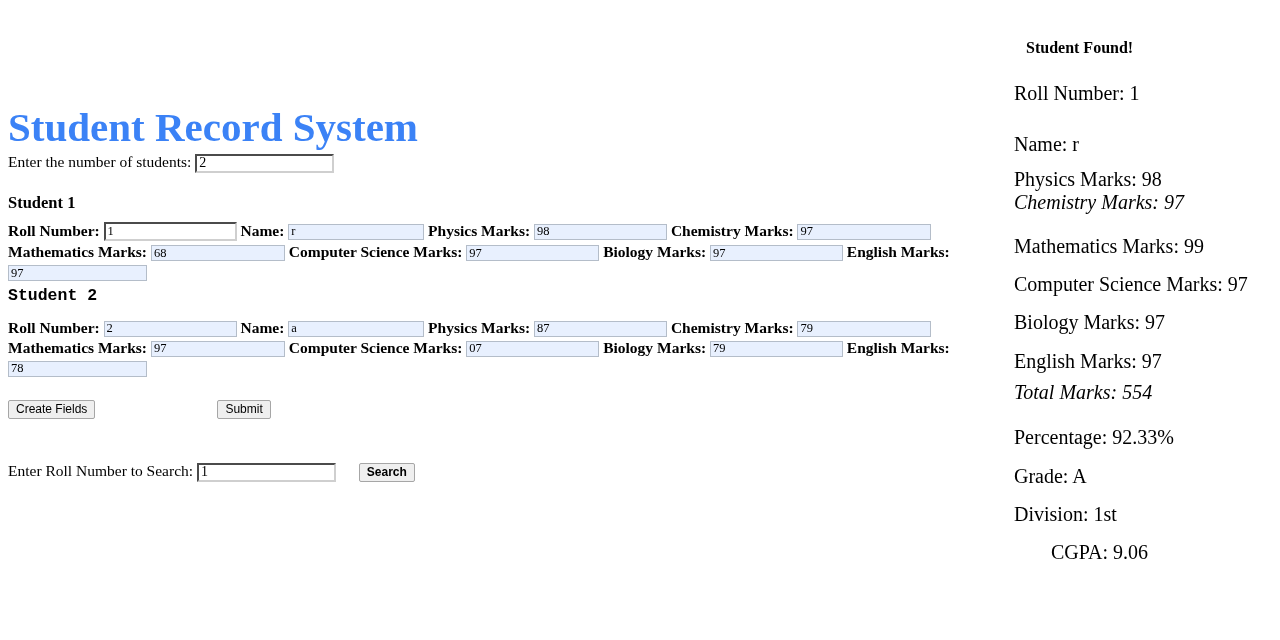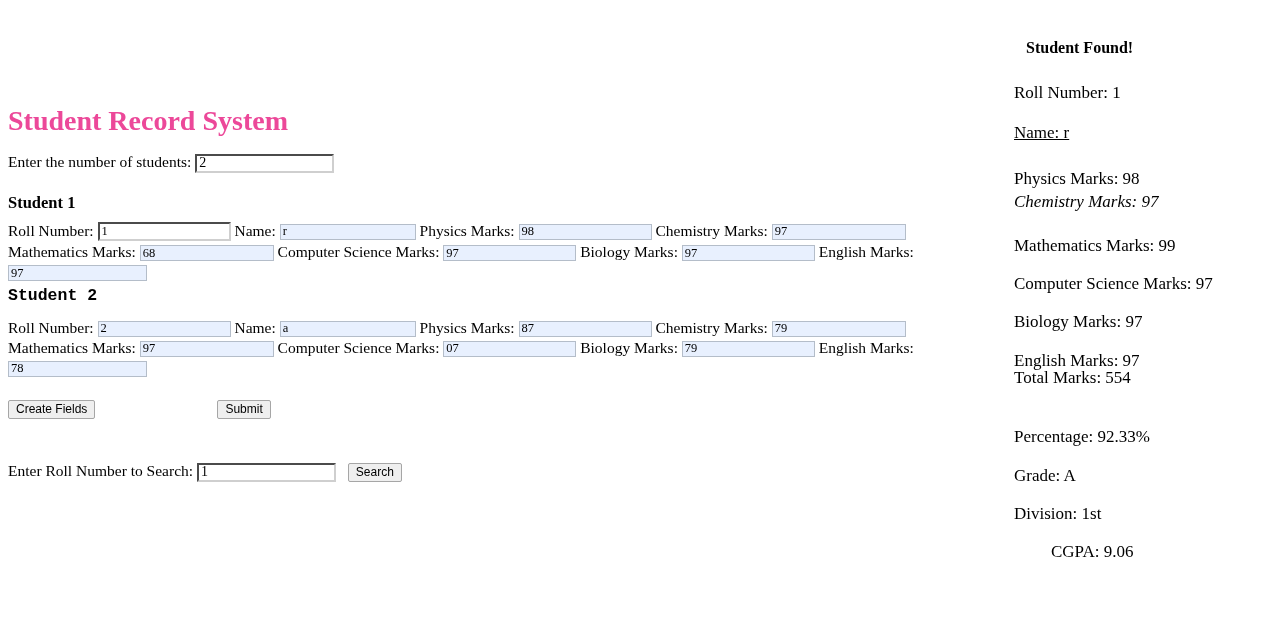--- a/index.html
+++ b/index.html
@@ -20,23 +20,23 @@
 
   
   .form-col {
     position: absolute;
     left: 8px;
     top: 8px;
     width: 960px;
   }
 
   h1.page-title {
-    color: #ec4899;
-    font-family: "Liberation Serif", "DejaVu Serif", serif;
-    font-size: 28px;
+    color: #3b82f6;
+    font-family: "Liberation Serif", "DejaVu Serif", serif;
+    font-size: 41px;
     font-weight: bold;
     margin: 0;
     padding: 0;
     line-height: 1.0;
     position: absolute;
     left: 0;
     top: 99px;
     white-space: nowrap;
   }
 
@@ -77,20 +77,21 @@
 
   .field-block {
     position: absolute;
     left: 0;
     width: 962px;
     font-size: 15.5px;
     line-height: 19px;
   }
   .field-block .lbl {
     white-space: nowrap;
+    font-weight: bold;
   }
 
   .fld {
     font-family: "Liberation Serif", "DejaVu Serif", serif;
     font-size: 12.5px;
     height: 12px;
     padding: 1px 2px;
     margin: 0 0 1px 0;
     border: 1px solid #b4bdc9;
     background: #e8f0fe;
@@ -152,21 +153,21 @@
     width: 131px;
     height: 13px;
     padding: 1px 2px;
     border: 2px inset #cfcfcf;
     border-top-color: #9f9f9f;
     border-left-color: #9f9f9f;
     background: #ffffff;
     vertical-align: middle;
     box-sizing: content-box;
   }
-  .search-btn { margin-left: 8px; vertical-align: middle; }
+  .search-btn { margin-left: 19px; vertical-align: middle; font-weight: bold; }
 
   
   .result-col {
     position: absolute;
     left: 1014px;
     top: 0;
     width: 250px;
   }
   .result-col h2.result-title {
     font-family: "Liberation Serif", "DejaVu Serif", serif;
@@ -175,21 +176,21 @@
     margin: 0;
     padding: 0;
     position: absolute;
     top: 39px;
     left: 12px;
     white-space: nowrap;
   }
   .result-line {
     position: absolute;
     left: 0;
-    font-size: 17px;
+    font-size: 20px;
     line-height: 20px;
     white-space: nowrap;
   }
 </style>
 </head>
 <body>
 
 <div class="form-col">
 
   <h1 class="page-title">Student Record System</h1>
@@ -252,25 +253,25 @@
     <input class="search-input" type="text" value="1" style="">
     <button class="btn search-btn" type="button">Search</button>
   </div>
 
 </div>
 
 <div class="result-col">
   <h2 class="result-title">Student Found!</h2>
 
   <div class="result-line" style="top:83px;">Roll Number: 1</div>
-  <div class="result-line" style="top:123px;text-decoration:underline;">Name: r</div>
+  <div class="result-line" style="top:134px;">Name: r</div>
   <div class="result-line" style="top:169px;">Physics Marks: 98</div>
   <div class="result-line" style="top:192px;font-style:italic;">Chemistry Marks: 97</div>
   <div class="result-line" style="top:236px;">Mathematics Marks: 99</div>
   <div class="result-line" style="top:274px;">Computer Science Marks: 97</div>
   <div class="result-line" style="top:312px;">Biology Marks: 97</div>
   <div class="result-line" style="top:351px;">English Marks: 97</div>
-  <div class="result-line" style="top:368px;">Total Marks: 554</div>
+  <div class="result-line" style="top:382px;font-style:italic;">Total Marks: 554</div>
   <div class="result-line" style="top:427px;">Percentage: 92.33%</div>
   <div class="result-line" style="top:466px;">Grade: A</div>
   <div class="result-line" style="top:504px;">Division: 1st</div>
   <div class="result-line" style="top:542px;margin-left:37px;">CGPA: 9.06</div>
 </div>
 
 </body></html>

